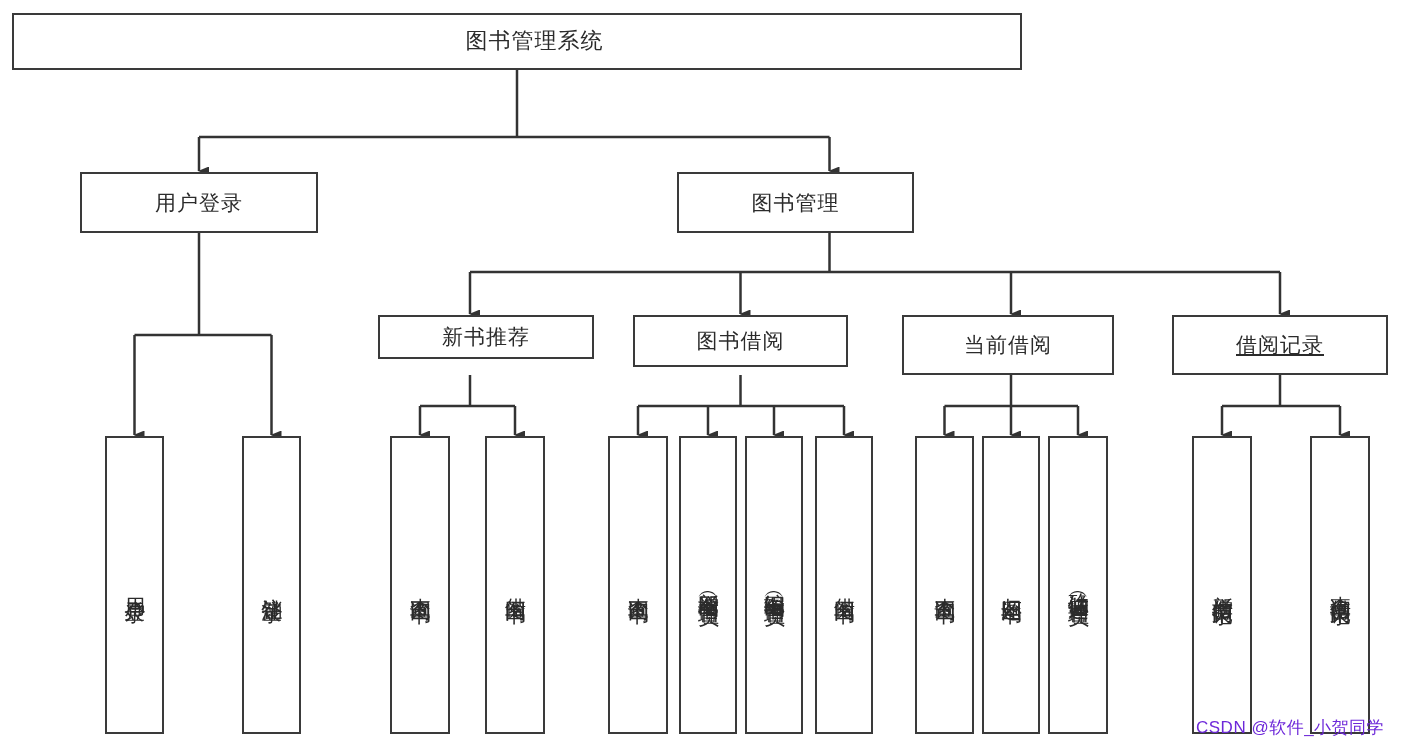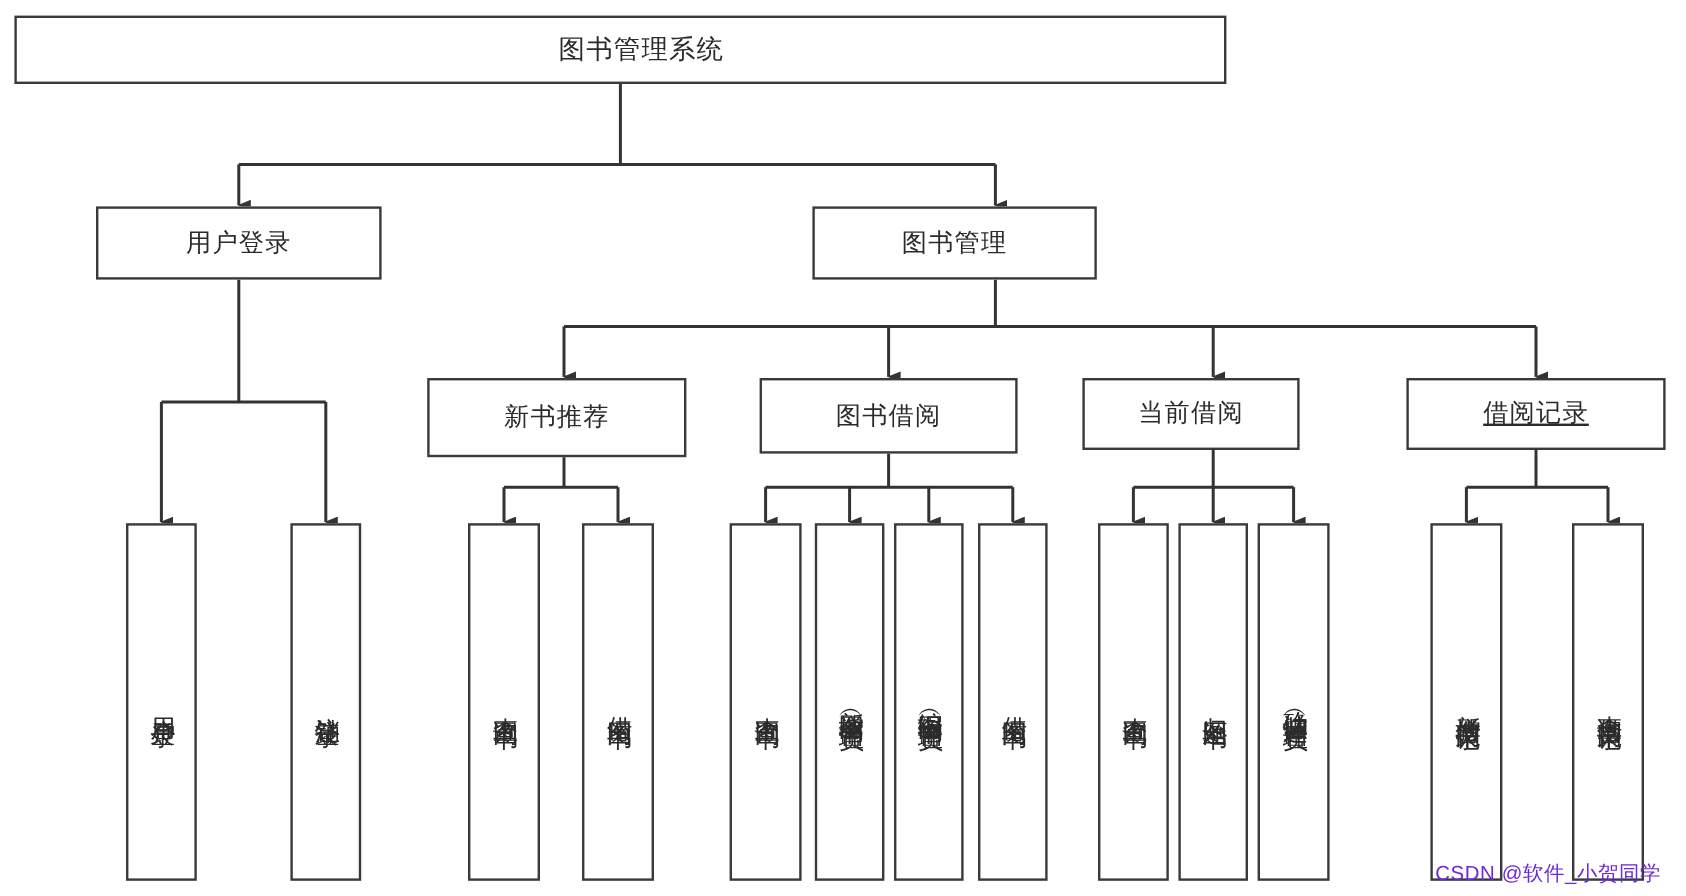--- a/index.html
+++ b/index.html
@@ -103,27 +103,27 @@
   <div id="node-layer">
       <div class="node h root" style="left: 12px; top: 13px; width: 1010px; height: 57px;">
         <span>图书管理系统</span>
       </div>
       <div class="node h" style="left: 80px; top: 172px; width: 238px; height: 61px;">
         <span>用户登录</span>
       </div>
       <div class="node h" style="left: 677px; top: 172px; width: 237px; height: 61px;">
         <span>图书管理</span>
       </div>
-      <div class="node h" style="left: 356px; top: 315px; width: 216px; height: 66px;">
+      <div class="node h" style="left: 378px; top: 315px; width: 216px; height: 44px;">
         <span>新书推荐</span>
       </div>
-      <div class="node h" style="left: 633px; top: 315px; width: 215px; height: 63px;">
+      <div class="node h" style="left: 633px; top: 315px; width: 215px; height: 52px;">
         <span>图书借阅</span>
       </div>
-      <div class="node h" style="left: 902px; top: 315px; width: 181px; height: 60px;">
+      <div class="node h" style="left: 902px; top: 315px; width: 212px; height: 60px;">
         <span>当前借阅</span>
       </div>
       <div class="node h" style="left: 1172px; top: 315px; width: 216px; height: 60px; text-decoration: underline;">
         <span>借阅记录</span>
       </div>
       <div class="node v" style="left: 105px; top: 436px; width: 59px; height: 298px;">
         <span class="vtext">用户登录</span>
       </div>
       <div class="node v" style="left: 242px; top: 436px; width: 59px; height: 298px;">
         <span class="vtext">注销登录</span>

